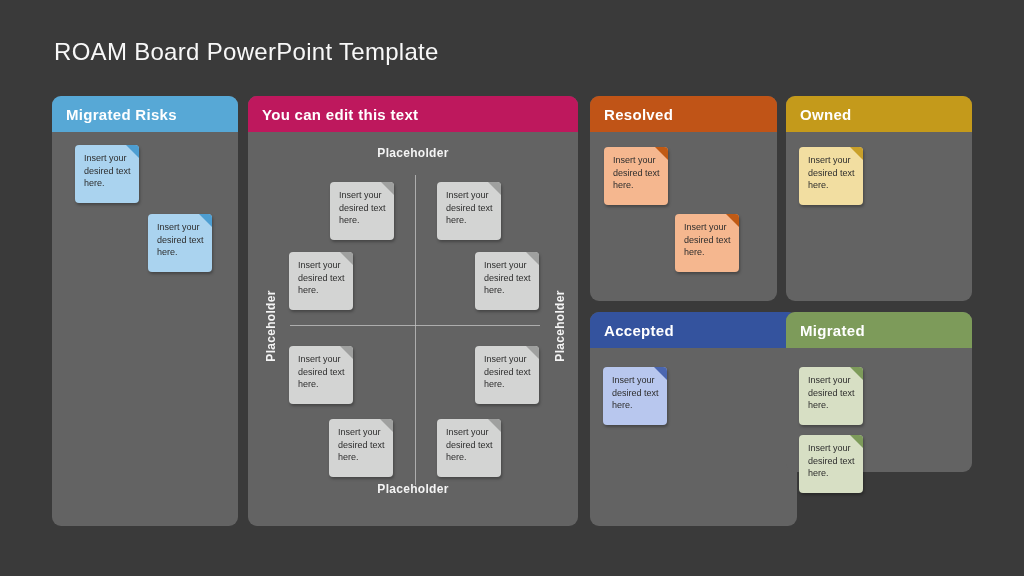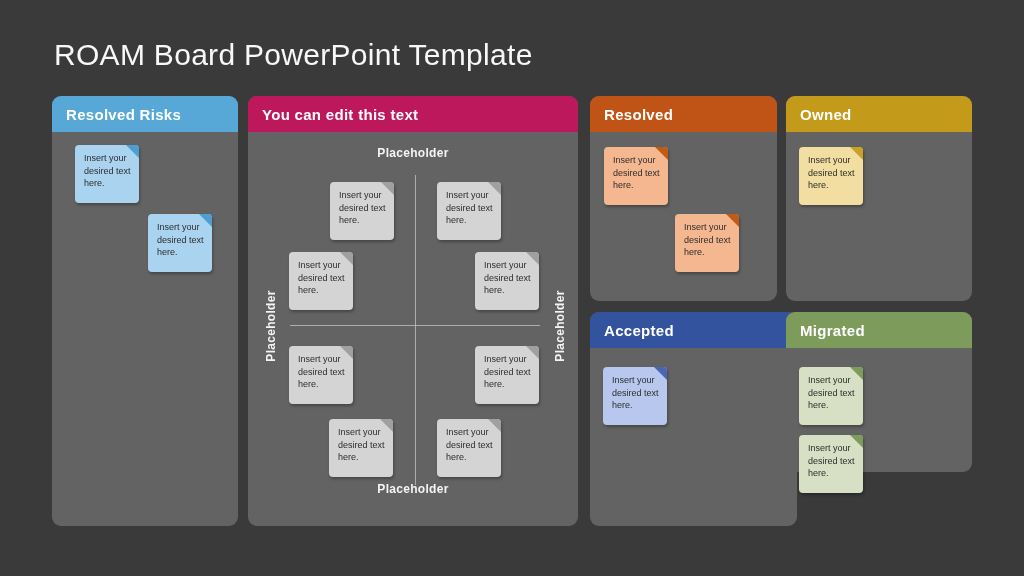--- a/index.html
+++ b/index.html
@@ -2,21 +2,21 @@
 <html><head>
 <meta charset="utf-8">
 <style>
   html,body{margin:0;padding:0;background:#3a3a3a;}
   .slide{
     position:relative;width:1024px;height:576px;background:#3a3a3a;overflow:hidden;
     font-family:"Liberation Sans","DejaVu Sans",sans-serif;
   }
   .title{
     position:absolute;left:54px;top:38px;margin:0;
-    font-size:30px;font-weight:400;color:#f8f8f8;letter-spacing:.3px;white-space:nowrap;
+    font-size:24px;font-weight:400;color:#f8f8f8;letter-spacing:.3px;white-space:nowrap;
   }
   .panel{position:absolute;background:#636363;border-radius:9px;}
   .panel-header{
     position:absolute;left:0;top:0;right:0;height:36px;
     border-radius:9px 9px 0 0;display:flex;align-items:center;
     padding-left:14px;box-sizing:border-box;
     color:#ffffff;font-size:15px;font-weight:700;letter-spacing:.3px;
   }
   .hdr-blue{background:#57a8d6;}
   .hdr-gray{background:#be185d;}
@@ -63,21 +63,21 @@
 </style>
 </head>
 <body>
 
 <div class="slide">
 
   <h1 class="title">ROAM Board PowerPoint Template</h1>
 
   <section class="panel p-program-risks">
     <header class="panel-header hdr-blue">
-      <span>Resolved Risks</span>
+      <span>Migrated Risks</span>
     </header>
     <div class="note note-blue" style="left:23px;top:49px">
       <span>Insert your desired text here.</span>
     </div>
     <div class="note note-blue" style="left:96px;top:118px">
       <span>Insert your desired text here.</span>
     </div>
   </section>
 
   <section class="panel p-edit">

